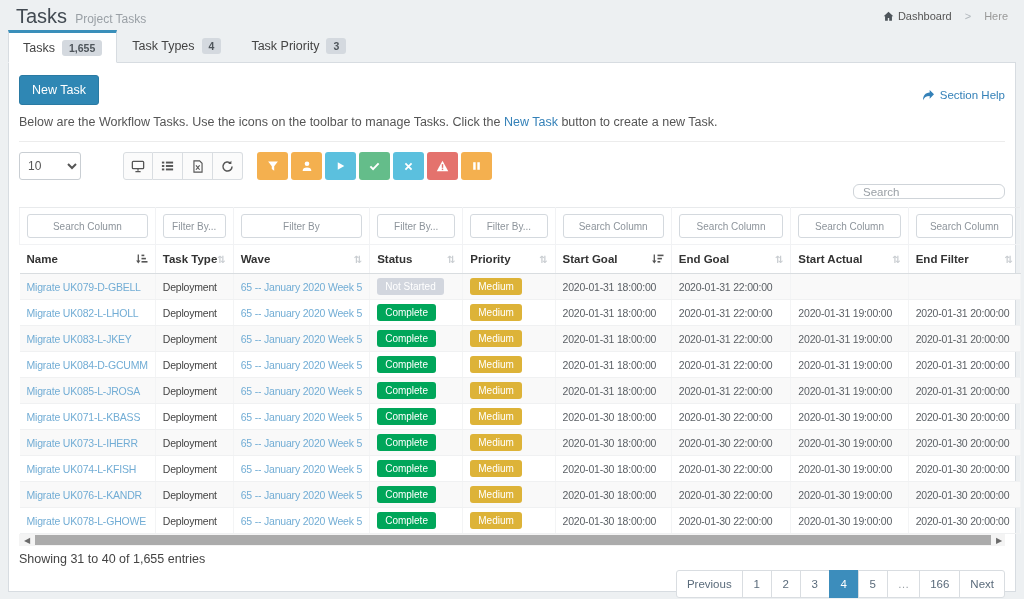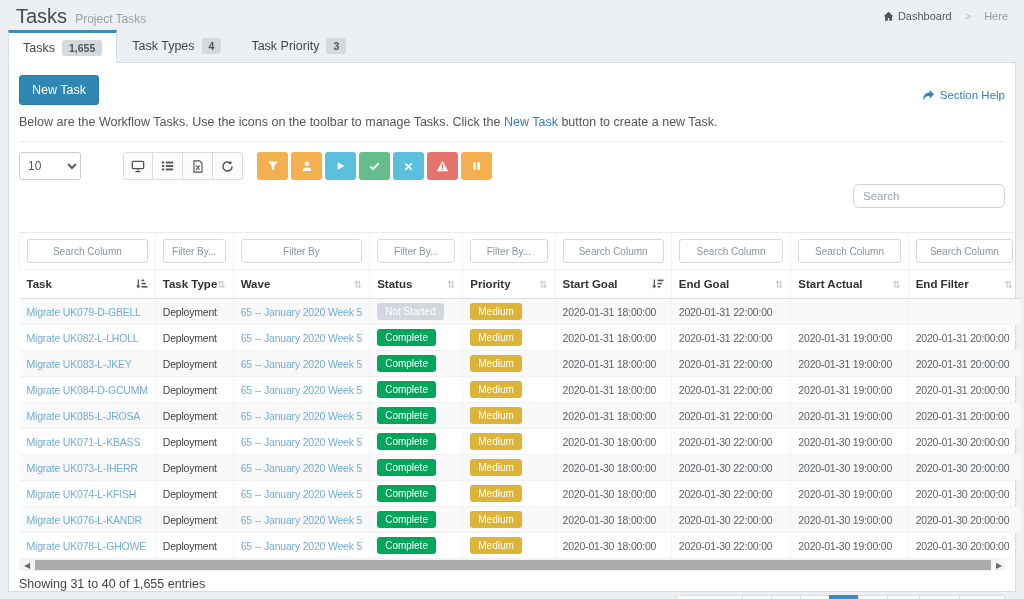--- a/index.html
+++ b/index.html
@@ -36,24 +36,24 @@
   
   .toolbar { display:flex; align-items:center; }
   .page-size { width:62px; height:28px; border:1px solid #c9ced3; border-radius:3px; font-size:12px; color:#555; padding:2px 4px; background:#fff; font-family:inherit; }
   .view-group { display:flex; margin-left:42px; }
   .view-btn { width:30px; height:28px; background:#fbfbfb; border:1px solid #d9dde1; border-left:none; display:flex; align-items:center; justify-content:center; color:#555; cursor:pointer; }
   .view-btn:first-child { border-left:1px solid #d9dde1; border-radius:3px 0 0 3px; }
   .view-btn:last-child { border-radius:0 3px 3px 0; }
   .action-group { display:flex; gap:3px; margin-left:14px; }
   .action-btn { width:31px; height:28px; border:none; border-radius:3px; display:flex; align-items:center; justify-content:center; color:#fff; cursor:pointer; }
   .search-row { display:flex; justify-content:flex-end; margin-top:4px; }
-  .search-input { width:152px; height:24px; border:1px solid #cfd4d9; border-radius:6px; font-size:11.5px; padding:1px 9px; color:#666; font-family:inherit; }
+  .search-input { width:152px; height:15px; border:1px solid #cfd4d9; border-radius:6px; font-size:11.5px; padding:1px 9px; color:#666; font-family:inherit; }
   .search-input::placeholder { color:#9aa0a6; }
   
-  .table-clip { margin-top:24px; width:1002px; overflow:hidden; }
+  .table-clip { margin-top:8px; width:1002px; overflow:hidden; }
   table { table-layout:fixed; border-collapse:collapse; }
   td, th { white-space:nowrap; overflow:hidden; }
   .filter-cell { padding:6px 7px; border:1px solid #f1f2f4; border-top:1px solid #e8eaec; }
   .filter-input { width:100%; height:24px; border:1px solid #d4d9de; border-radius:3px; font-size:10px; color:#777; text-align:center; font-family:inherit; padding:1px 2px; }
   .filter-input::placeholder { color:#8d949b; }
   th { text-align:left; font-size:11.5px; color:#333; padding:8px 7px; border-right:1px solid #f1f2f4; border-bottom:1px solid #d9dde0; cursor:pointer; }
   .th-inner { display:flex; justify-content:space-between; align-items:center; }
   .sort-inactive { color:#c9cdd1; font-family:"DejaVu Sans", sans-serif; font-size:10px; }
   .sort-active { color:#555; display:inline-flex; }
   tbody td { font-size:10.5px; letter-spacing:-0.2px; padding:4px 7px; border-right:1px solid #f3f4f5; border-bottom:1px solid #f0f1f2; color:#444; height:25px; }
@@ -245,21 +245,21 @@
             <td class="filter-cell" style="width: 102px;"><input class="filter-input" placeholder="Filter By..." style=""></td>
             <td class="filter-cell" style="width: 112px;"><input class="filter-input" placeholder="Filter By..." style=""></td>
             <td class="filter-cell" style="width: 122px;"><input class="filter-input" placeholder="Search Column" style=""></td>
             <td class="filter-cell" style="width: 128px;"><input class="filter-input" placeholder="Search Column" style=""></td>
             <td class="filter-cell" style="width: 124px;"><input class="filter-input" placeholder="Search Column" style=""></td>
             <td class="filter-cell" style="width: 115px;"><input class="filter-input" placeholder="Search Column" style=""></td>
           </tr>
         <tr id="header-row">
             <th style="width: 126px;">
               <span class="th-inner">
-                <span>Task</span>
+                <span>Name</span>
                 <span class="sort-active">
                   <svg width="13" height="12" viewBox="0 0 16 15">
                     <path d="M4 2v9" stroke="#555" stroke-width="1.6" fill="none"></path>
                     <path d="M1.3 9.5 4 13l2.7-3.5z" fill="#555"></path>
                     <rect x="8" y="2" width="3.5" height="2" fill="#555"></rect>
                     <rect x="8" y="6" width="5.5" height="2" fill="#555"></rect>
                     <rect x="8" y="10" width="7.5" height="2" fill="#555"></rect>
                   </svg>
                 </span>
               </span>

